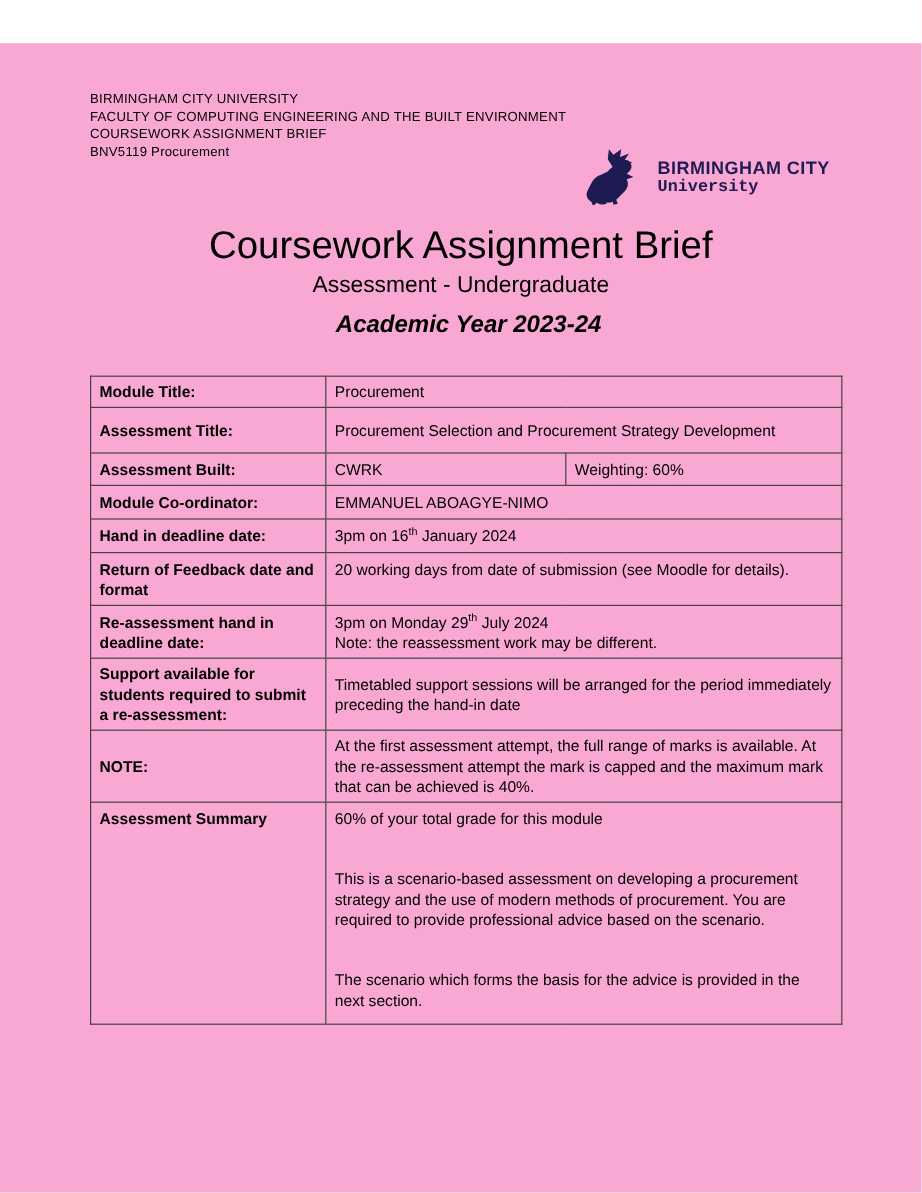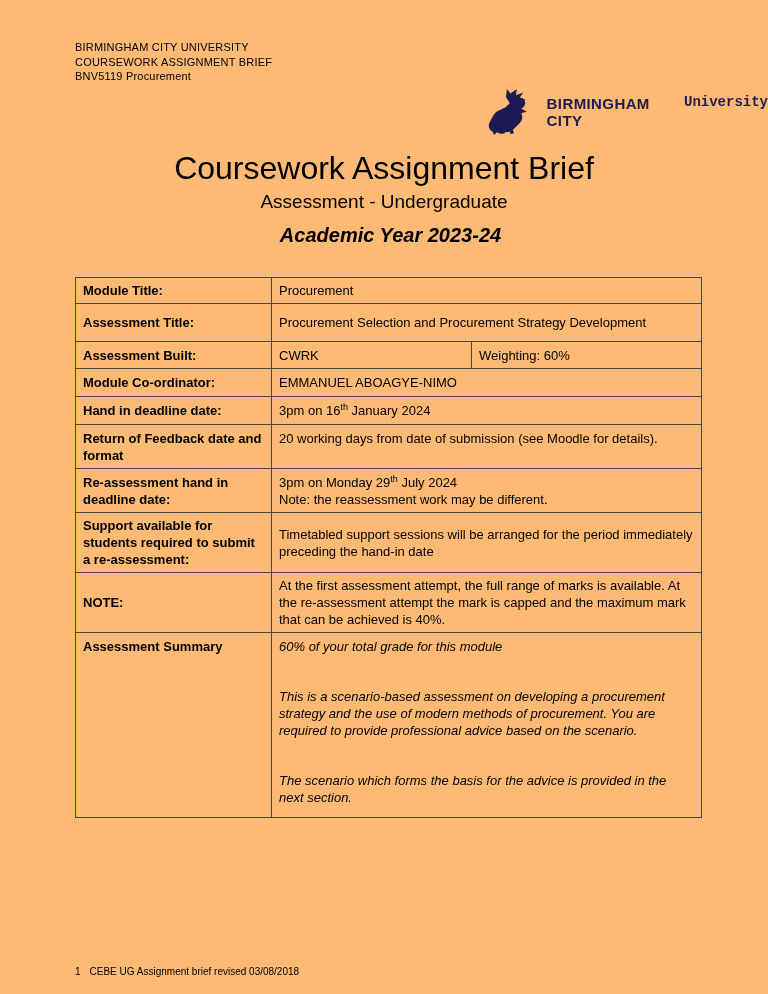--- a/index.html
+++ b/index.html
@@ -5,35 +5,35 @@
   :root { --navy: #1e1b52; --ink: #000; --border: #444; }
   * { margin: 0; padding: 0; box-sizing: border-box; }
   html, body { background: #fff; }
   body {
     width: 768px; height: 994px;
     font-family: "Liberation Sans", sans-serif;
     color: var(--ink);
     position: relative;
     overflow: hidden;
   }
-  .page { position: absolute; inset: 0; background: #fdba74; }
+  .page { position: absolute; inset: 0; background: #f9a8d4; margin-top: 36px; }
 
   
   .header-block {
     position: absolute; left: 75px; top: 40px;
     font-size: 11px; line-height: 14.5px; letter-spacing: 0.2px;
   }
 
   
   .logo {
     position: absolute; left: 487px; top: 88px;
     display: flex; align-items: center; gap: 9px;
   }
   .crest { width: 52px; height: 47px; }
-  .logo-text { display: flex; justify-content: center; }
+  .logo-text { display: flex; flex-direction: column; justify-content: center; }
   .logo-title { font-size: 15px; font-weight: bold; color: var(--navy); letter-spacing: 0.4px; line-height: 17px; }
   .logo-subtitle { font-size: 14px; font-weight: bold; color: var(--navy); line-height: 15px; font-family: Liberation Mono, monospace; }
 
   
   .main-title { position: absolute; top: 150px; left: 0; width: 100%; text-align: center; font-size: 32px; line-height: 37px; font-weight: 400; }
   .sub-title  { position: absolute; top: 190px; left: 0; width: 100%; text-align: center; font-size: 19px; line-height: 23px; font-weight: 400; }
   .year-title { position: absolute; top: 224px; left: 0; width: 100%; text-align: center; font-size: 20px; font-weight: bold; font-style: italic; padding-left: 13px; }
 
   
   table.brief {
@@ -42,36 +42,37 @@
     font-size: 13px; line-height: 17px;
   }
   table.brief td { border: 1px solid var(--border); padding: 4px 7px; vertical-align: middle; }
   table.brief td.lbl { font-weight: bold; width: 196px; }
   table.brief td.mid { width: 200px; }
   tr.top td { vertical-align: top; padding-top: 5px; }
   sup { font-size: 9px; line-height: 0; vertical-align: super; }
   .after-sup { margin-left: 0.28em; }
   .para { min-height: 17px; }
   .para:empty { min-height: 33px; }
-  td.summary-val { padding-top: 8px; padding-bottom: 8px; font-style: italic; }
+  td.summary-val { padding-top: 8px; padding-bottom: 8px; }
 
   
   .footer {
     position: absolute; left: 75px; top: 966px;
     font-size: 10px; line-height: 12px;
   }
   .footer .pgnum { margin-right: 9px; }
 </style>
 </head>
 <body>
 
 <div class="page">
 
   <div class="header-block">
     <div>BIRMINGHAM CITY UNIVERSITY</div>
+    <div>FACULTY OF COMPUTING ENGINEERING AND THE BUILT ENVIRONMENT</div>
     <div>COURSEWORK ASSIGNMENT BRIEF</div>
     <div>BNV5119 Procurement</div>
   </div>
 
   <div class="logo">
     <svg class="crest" viewBox="0 0 56 50" aria-hidden="true">
       <g fill="#1e1b52">
         <path d="M22 0 l4 5 7 -5 -1 7 8 -3 -4 6 7 2 -8 3 -9 2 -5 -8 z"></path>
         <path d="M31 11 c5 -3 10 -1 11 3 c1 3 -1 6 -4 8 l6 3 -6 2 c2 4 1 8 -2 11 l-6 6 c-4 4 -9 5 -13 3 l-2 3 -4 -2 -3 3 -2 -4 c-4 -2 -5 -6 -3 -10 l3 -6 c2 -4 5 -7 9 -8 l6 -3 c2 -3 5 -5 10 -6 z"></path>
         <path d="M14 44 l2 6 4 -1 -2 -6 z"></path>

